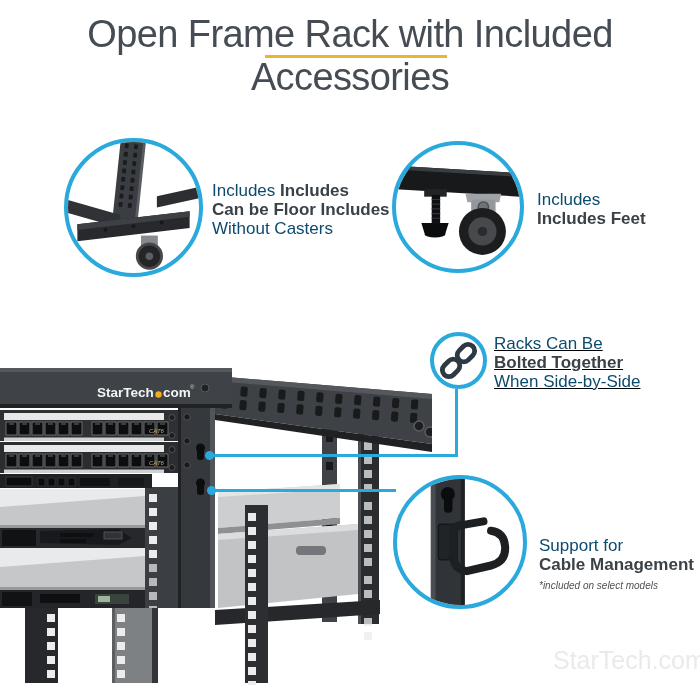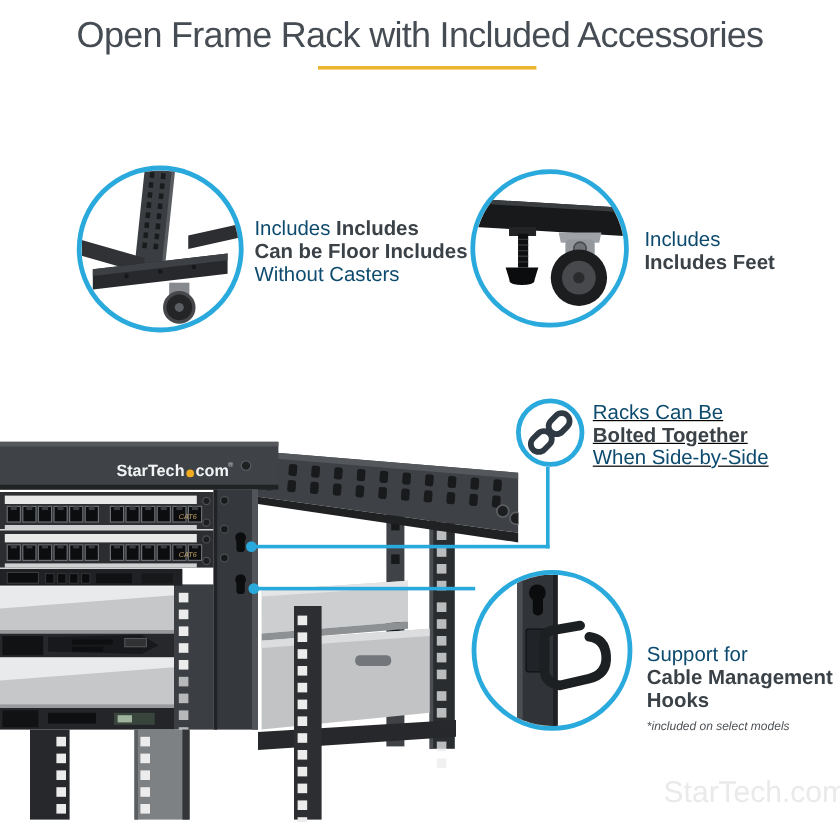--- a/index.html
+++ b/index.html
@@ -2,21 +2,21 @@
 <html><head>
 <meta charset="utf-8">
 <style>
   html,body{margin:0;padding:0;background:#fff;}
   #canvas{
     position:relative;width:700px;height:700px;background:#ffffff;overflow:hidden;
     font-family:"Liberation Sans",sans-serif;
   }
   .title{
     position:absolute;top:13px;left:0;width:700px;text-align:center;
-    font-size:30px;font-weight:300;color:#454C53;letter-spacing:-0.6px;
+    font-size:38px;font-weight:300;color:#454C53;letter-spacing:-0.6px;
   }
   .title-underline{position:absolute;left:265px;top:55px;width:182px;height:3px;background:#EBB52F;}
   .circle{
     position:absolute;border:4px solid #29A9DC;border-radius:50%;background:#fff;
     overflow:hidden;box-sizing:border-box;
   }
   .circle svg{display:block;width:100%;height:100%;}
   .callout-text{position:absolute;font-size:17px;line-height:19px;white-space:nowrap;}
   .callout-line{white-space:nowrap;}
   .seg-muted{color:#0c4a6e;}
@@ -298,19 +298,18 @@
       <rect x="44" y="48" width="20" height="38" rx="2" fill="#202327" stroke="#0e0f10" stroke-width="1"></rect>
       <g fill="none" stroke="#1d2023" stroke-width="8.5" stroke-linecap="round">
         <path d="M 60 82 Q 60 96 74 98 L 100 92 Q 116 88 115 72 Q 114 57 100 55"></path>
         <path d="M 60 82 L 60 58 Q 60 50 69 49 L 92 45"></path>
       </g>
     </svg>
   </div>
   <div class="callout-text" style="left:539px;top:536px;">
       <div class="callout-line"><span class="seg-muted">Support for</span></div>
       <div class="callout-line"><span class="seg-bold">Cable Management</span></div>
-      <div class="callout-line"><span class="seg-bold">Hooks</span></div>
       <div class="callout-line"><span class="seg-italic">*included on select models</span></div>
     </div>
 
   <div class="watermark">StarTech.com</div>
 
 </div>
 
 </body></html>

